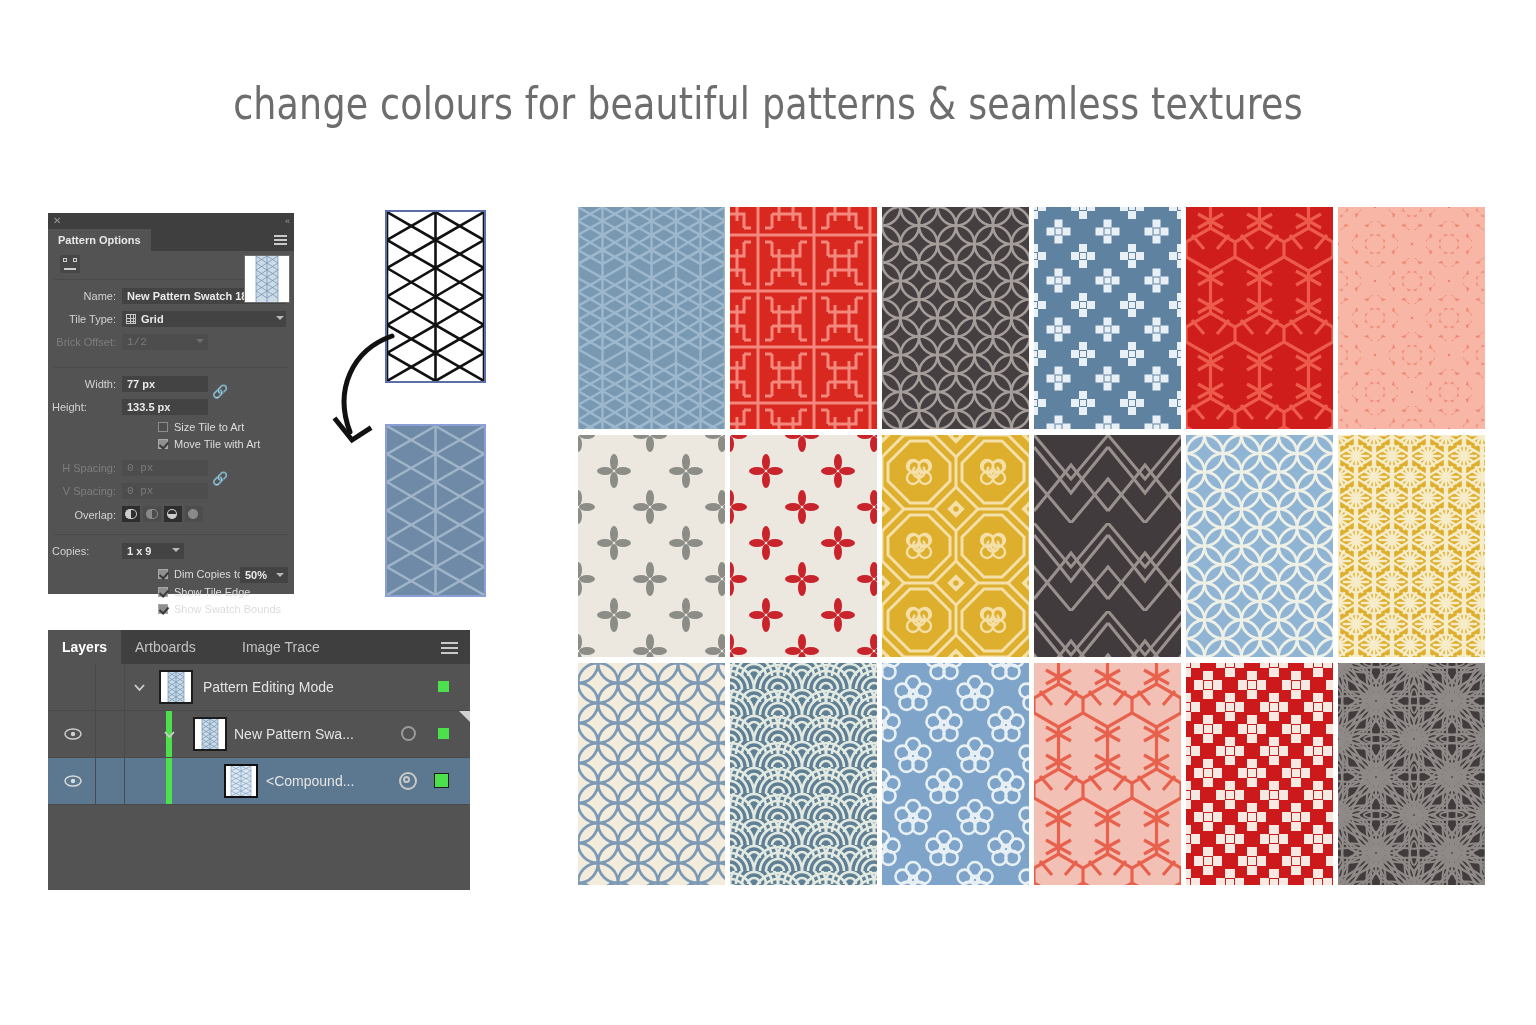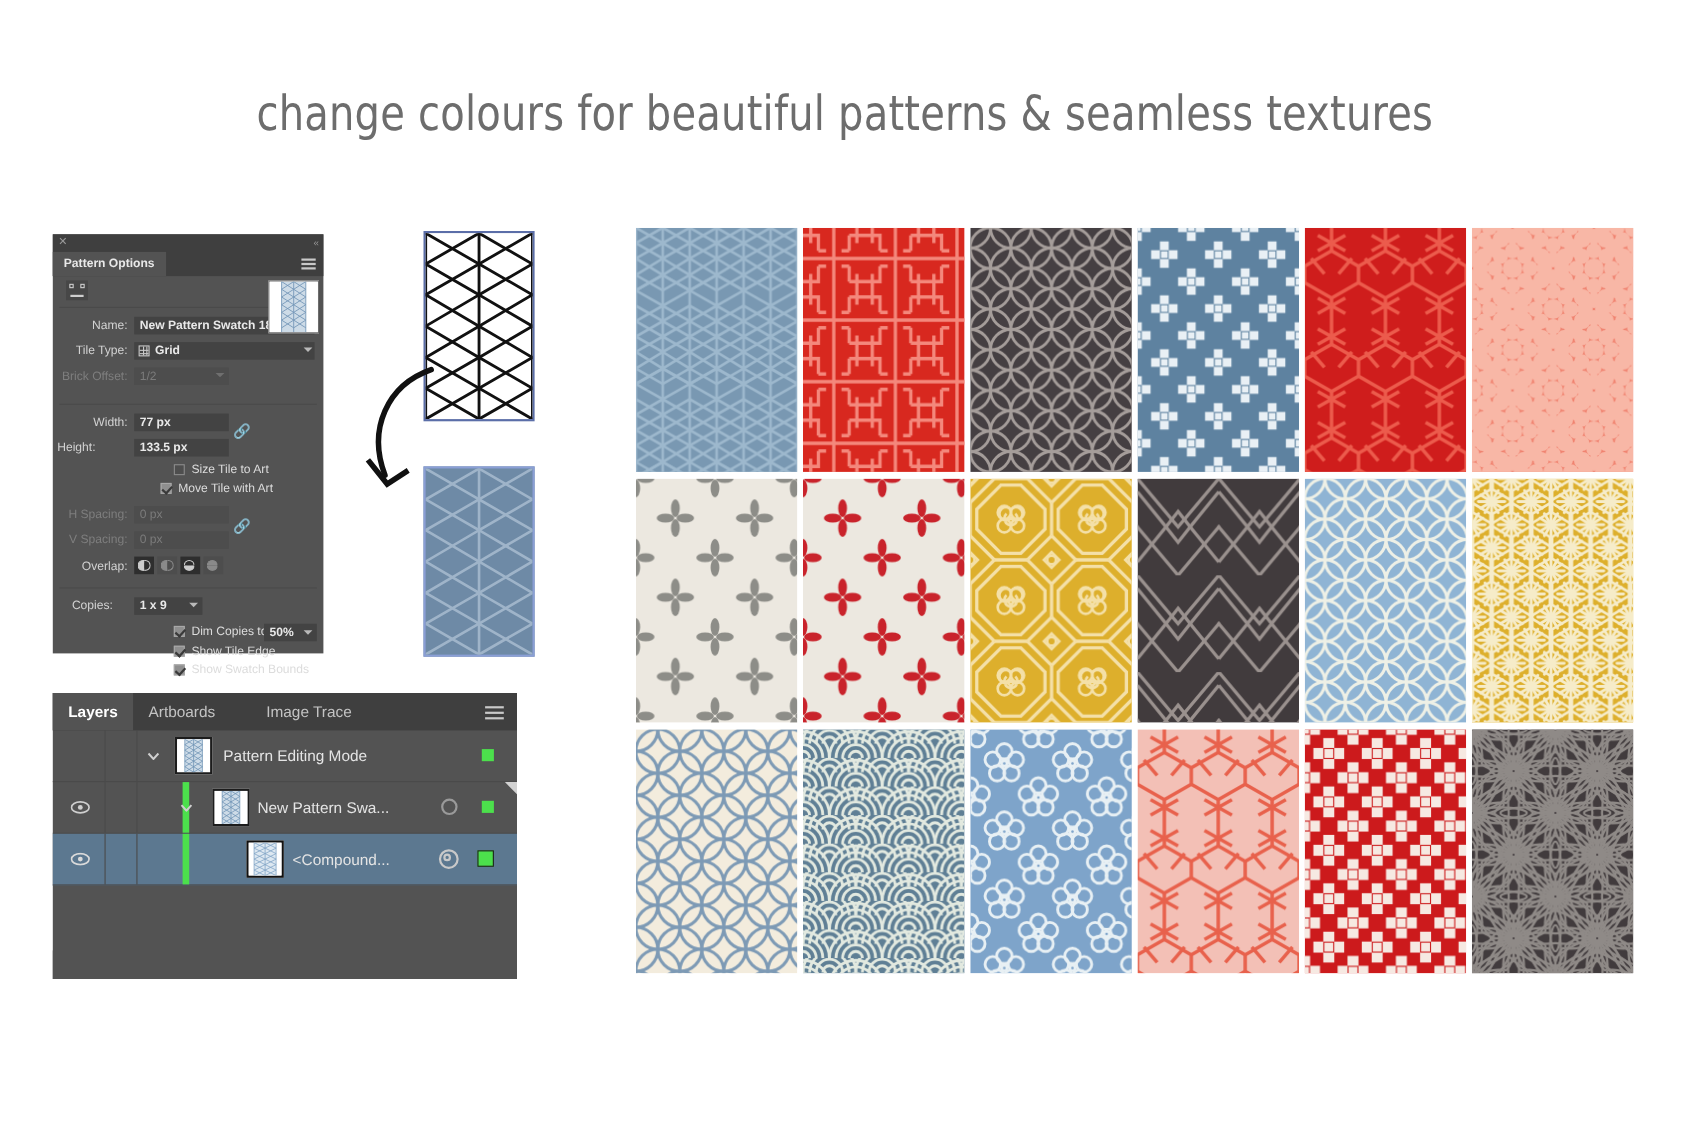--- a/index.html
+++ b/index.html
@@ -100,21 +100,21 @@
     position: absolute;
     height: 16px; top: 2px;
     background: #434343;
     line-height: 16px;
     padding-left: 5px;
     color: #e9e9e9;
     font-size: 11px; font-weight:bold;
     box-sizing: border-box;
     overflow:hidden; white-space:nowrap;
   }
-  .po-field.dim { color:#7b7b7b; font-weight:normal; background:#4d4d4d;}
+  .po-field.dim { color:#7b7b7b; font-weight:normal; background:#4d4d4d;font-family:Liberation Mono, monospace;}
   .po-caret {
     position:absolute; right:6px; top:5px;
     width:0;height:0;border-left:4px solid transparent;border-right:4px solid transparent;
     border-top:4px solid #b9b9b9;
   }
   .po-caret.dim { border-top-color:#6f6f6f; }
   .grid-ico {
     position:absolute; left:4px; top:3px;
     width:10px;height:10px; box-sizing:border-box;
     border:1px solid #c8c8c8;
@@ -349,21 +349,21 @@
   <div id="link-icon" style="left:164px;top:-34px;position:relative;display:inline-block;">🔗</div>
 
   
   <div style="position:relative;height:17px;margin-top:-14px;">
     <div class="po-check" style="left:110px;">
       <span class="box off"></span>
       <span>Size Tile to Art</span>
     </div>
   </div>
   <div style="position:relative;height:17px;">
-    <div class="po-check" style="left:98px;">
+    <div class="po-check" style="left:110px;">
       <span class="box on"></span>
       <span>Move Tile with Art</span>
     </div>
   </div>
 
   
   <div class="po-row" style="margin-top:4px;">
     <div class="po-label dim" style="left:0px;width:68px;text-align:right;">H Spacing:</div>
     <div class="po-field dim" style="left:74px;width:86px;">0 px</div>
   </div>
@@ -399,21 +399,21 @@
           <span class="l"></span>
           <span class="r"></span>
         </div>
       </div>
   </div>
 
   <div class="po-sep" style="margin-top:10px;"></div>
 
   
   <div class="po-row" style="margin-top:6px;">
-    <div class="po-label" style="left:4px;width:64px;text-align:center;">Copies:</div>
+    <div class="po-label" style="left:4px;width:64px;text-align:left;">Copies:</div>
     <div class="po-field" style="left:74px;width:62px;">1 x 9</div>
     <div class="po-caret" style="left:124px;top:7px;"></div>
   </div>
 
   
   <div style="position:relative;height:19px;margin-top:4px;">
     <div class="po-check" style="left:110px;top:1px;">
       <span class="box on"></span>
       <span>Dim Copies to:</span>
     </div>

